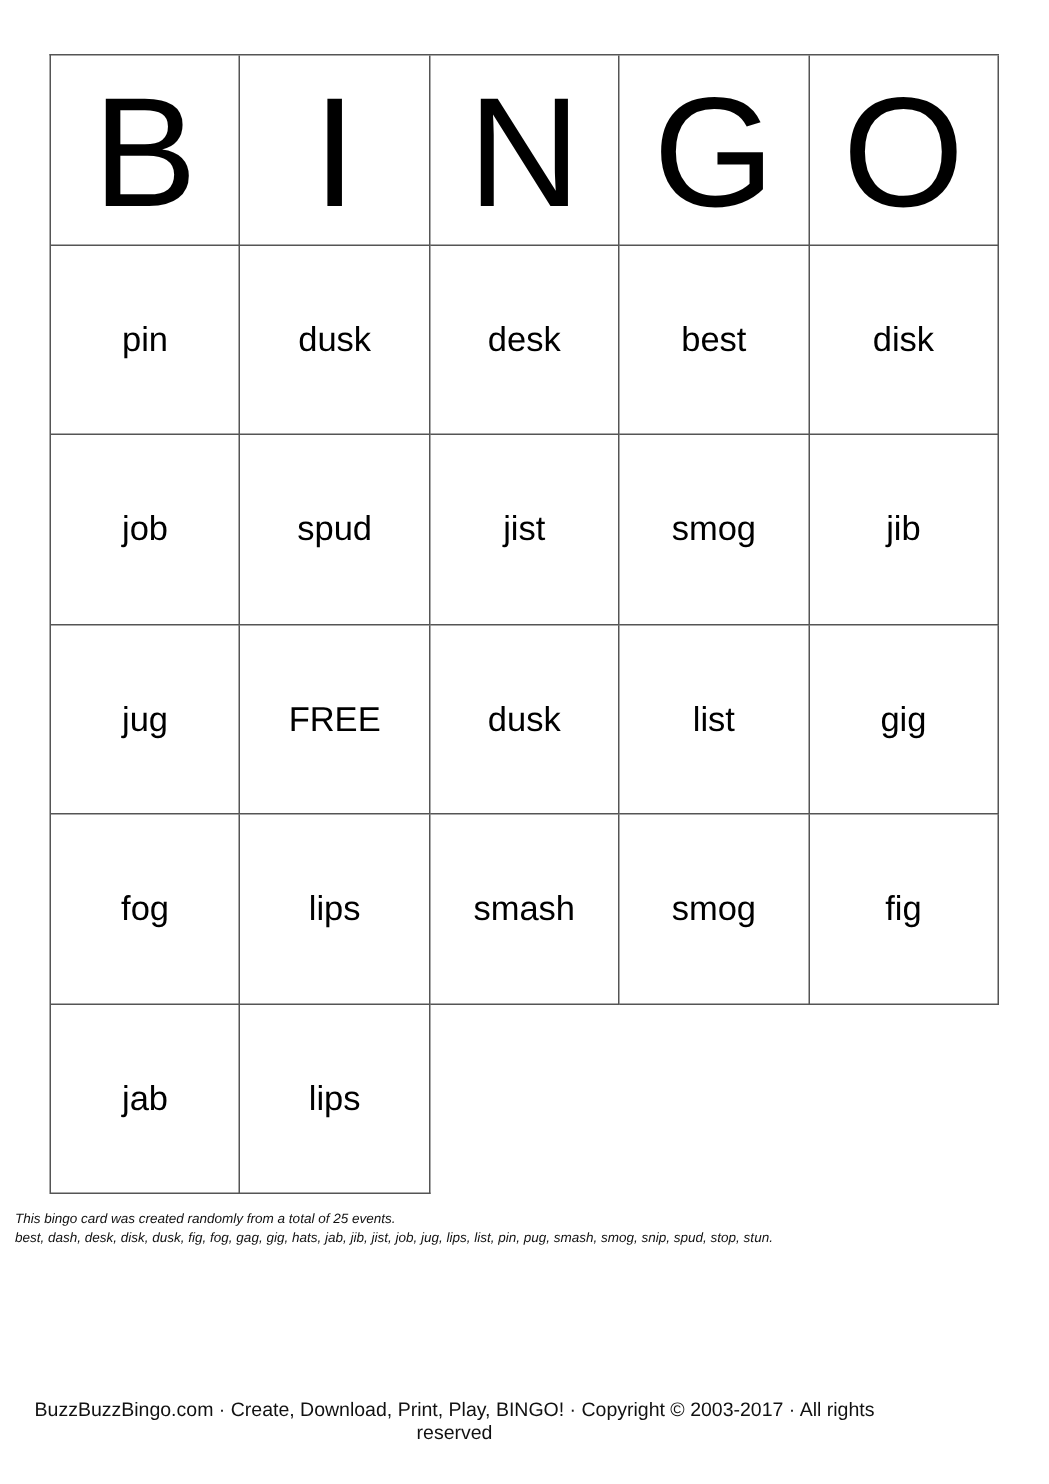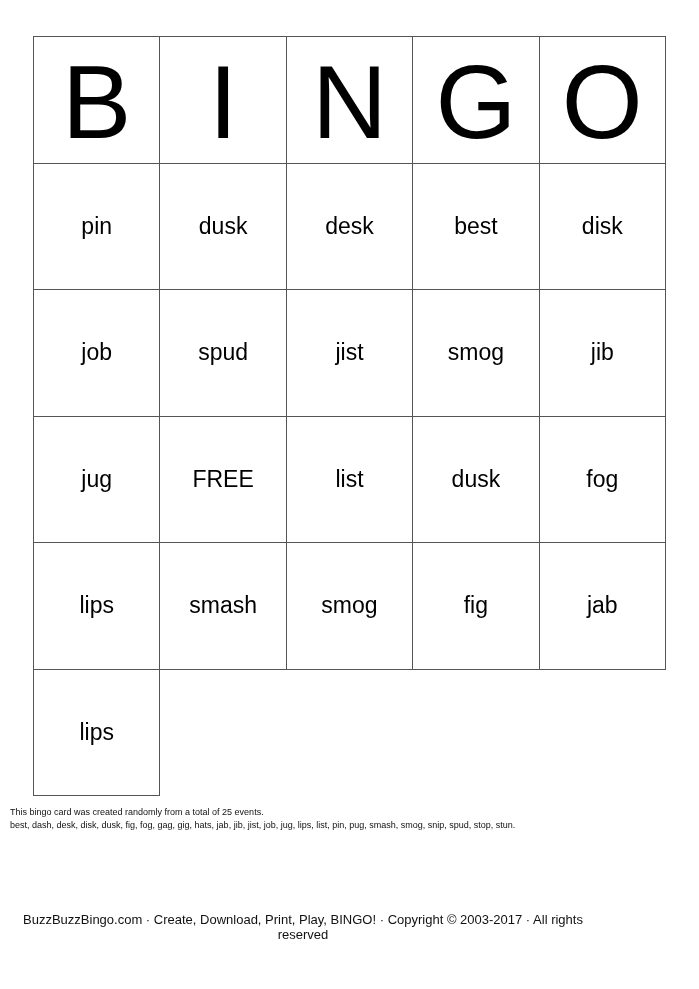--- a/index.html
+++ b/index.html
@@ -22,24 +22,24 @@
     border-bottom: 1px solid #555;
     display: flex; align-items: center; justify-content: center;
     font-size: 23px;
     box-sizing: border-box;
   }
   .head {
     font-size: 104px; line-height: 1; padding-top: 4px;
   }
   .note {
     position: absolute; left: 10px; top: 806px;
-    font-size: 9px; line-height: 13px; color: #111;
+    font-size: 9px; line-height: 13px; color: #111; font-style: italic;
   }
   .footer {
-    position: absolute; left: 0; width: 606px; top: 912px;
+    position: absolute; left: 0; width: 606px; top: 932px;
     text-align: center; font-size: 13px; color: #111;
   }
 </style>
 </head>
 <body>
 
 <div class="grid">
   <div class="cell head">B</div>
   <div class="cell head">I</div>
   <div class="cell head">N</div>
@@ -53,23 +53,24 @@
 
   <div class="cell">disk</div>
   <div class="cell">job</div>
   <div class="cell">spud</div>
   <div class="cell">jist</div>
   <div class="cell">smog</div>
 
   <div class="cell">jib</div>
   <div class="cell">jug</div>
   <div class="cell">FREE</div>
+  <div class="cell">dusk</div>
   <div class="cell">list</div>
-  <div class="cell">dusk</div>
 
+  <div class="cell">gig</div>
   <div class="cell">fog</div>
   <div class="cell">lips</div>
   <div class="cell">smash</div>
 
   <div class="cell">smog</div>
   <div class="cell">fig</div>
   <div class="cell">jab</div>
   <div class="cell">lips</div>
 </div>
 

